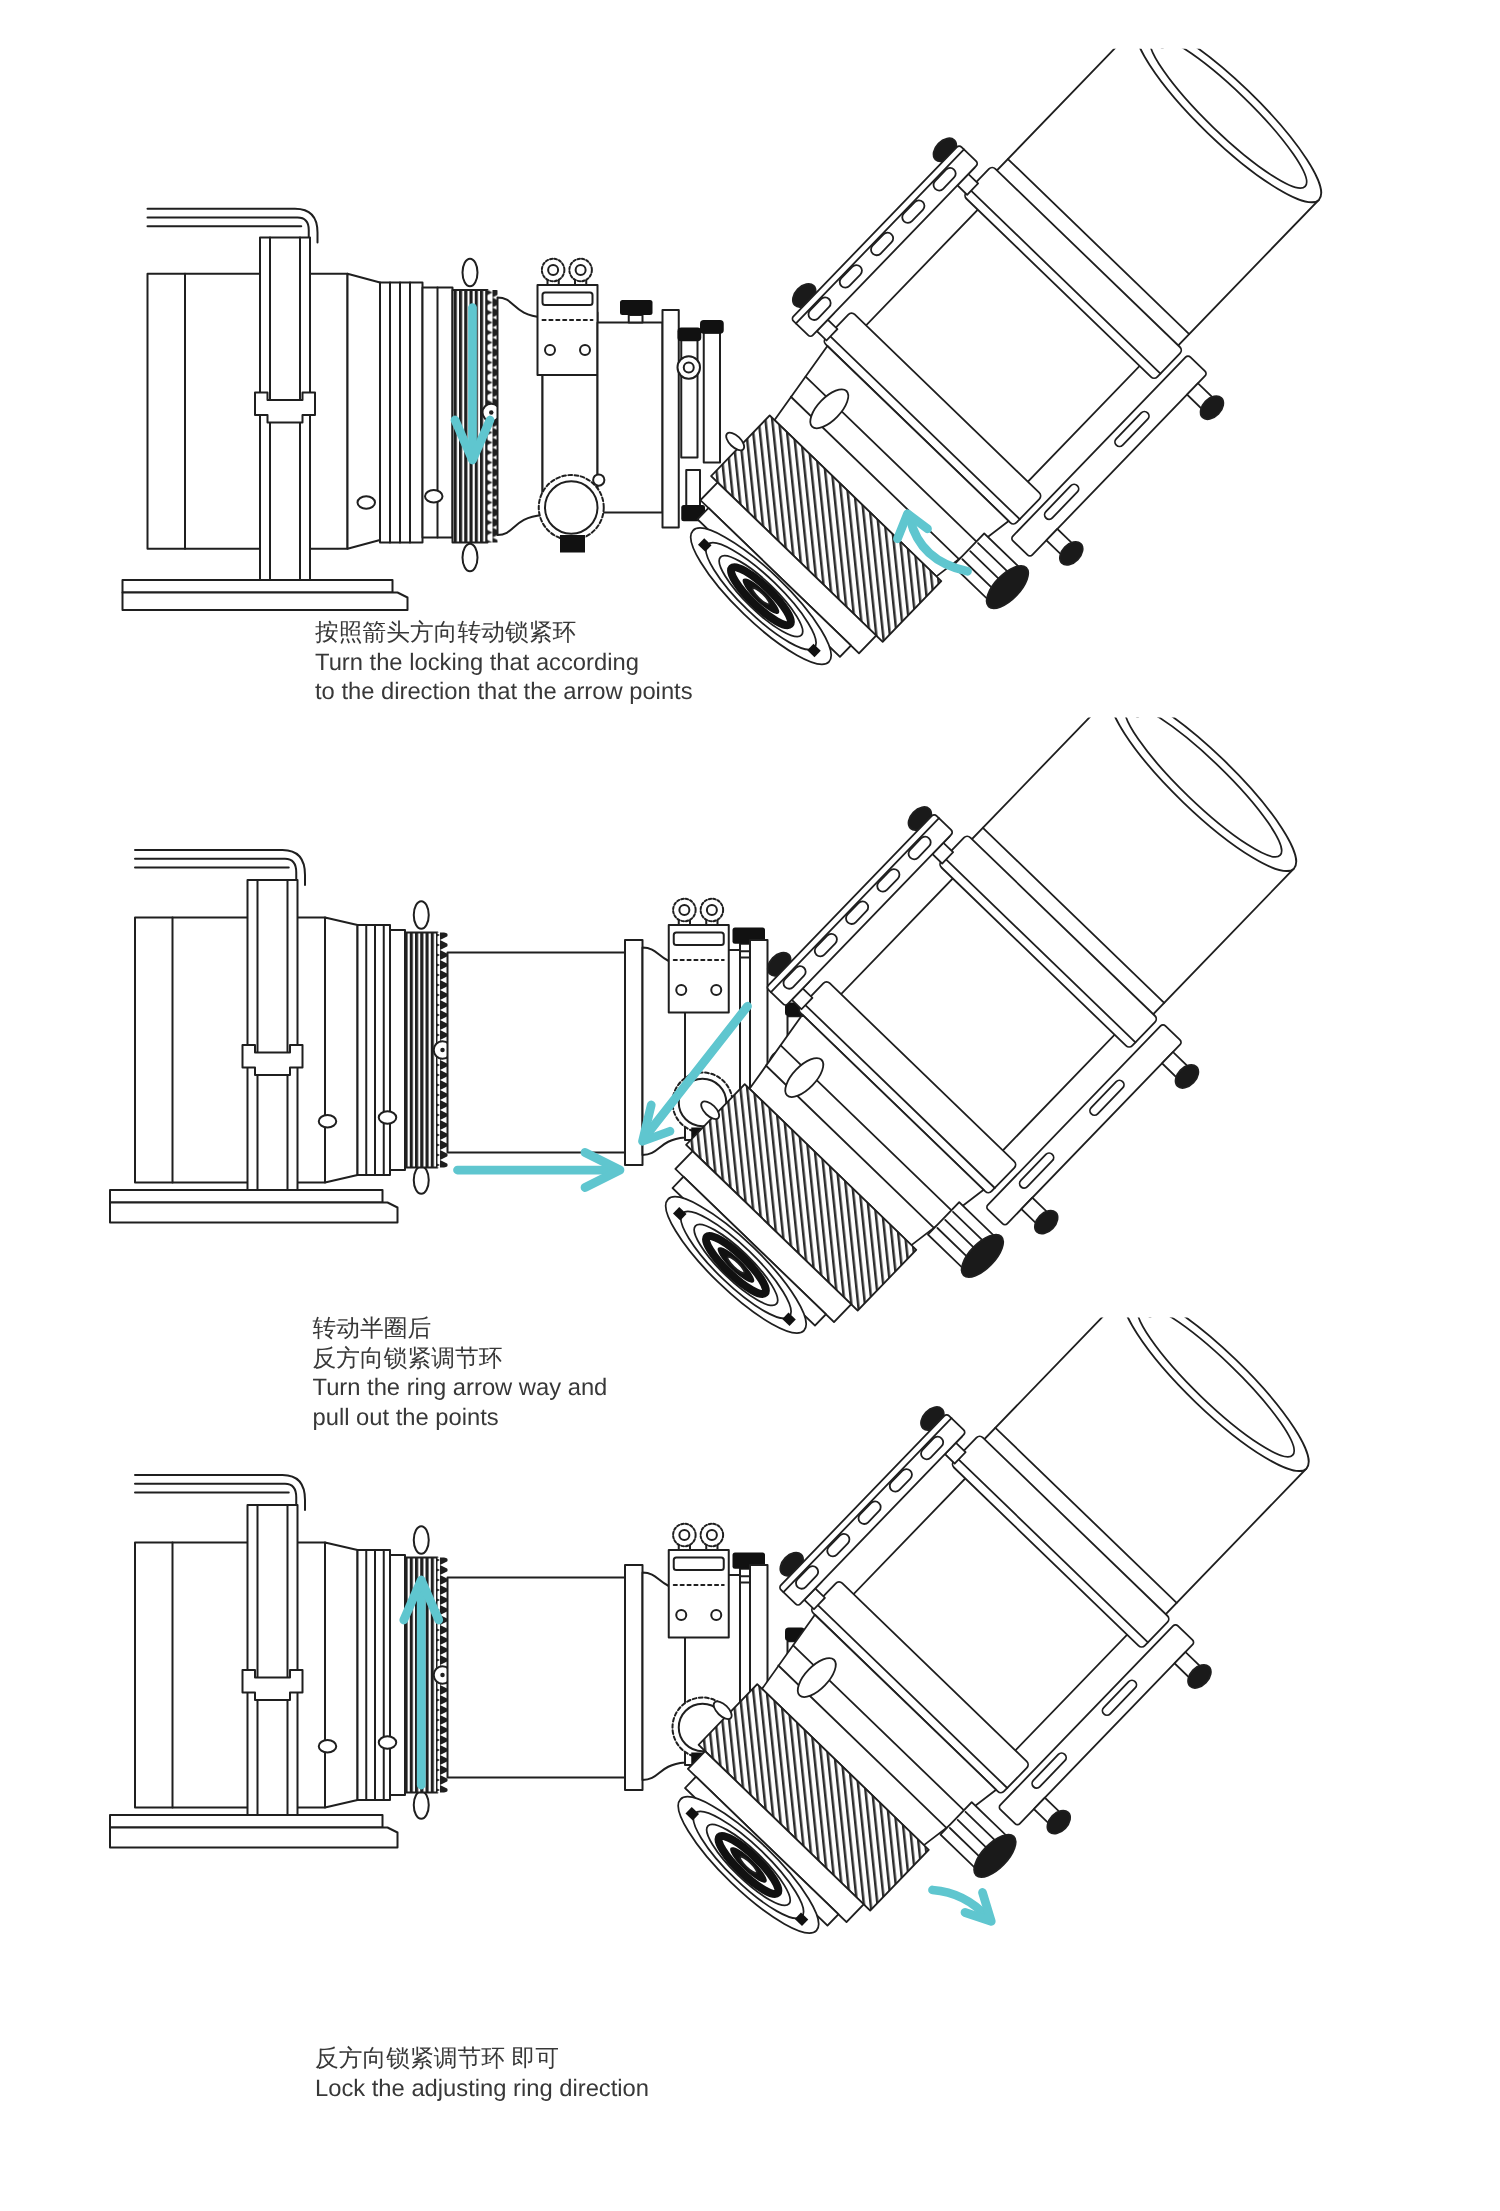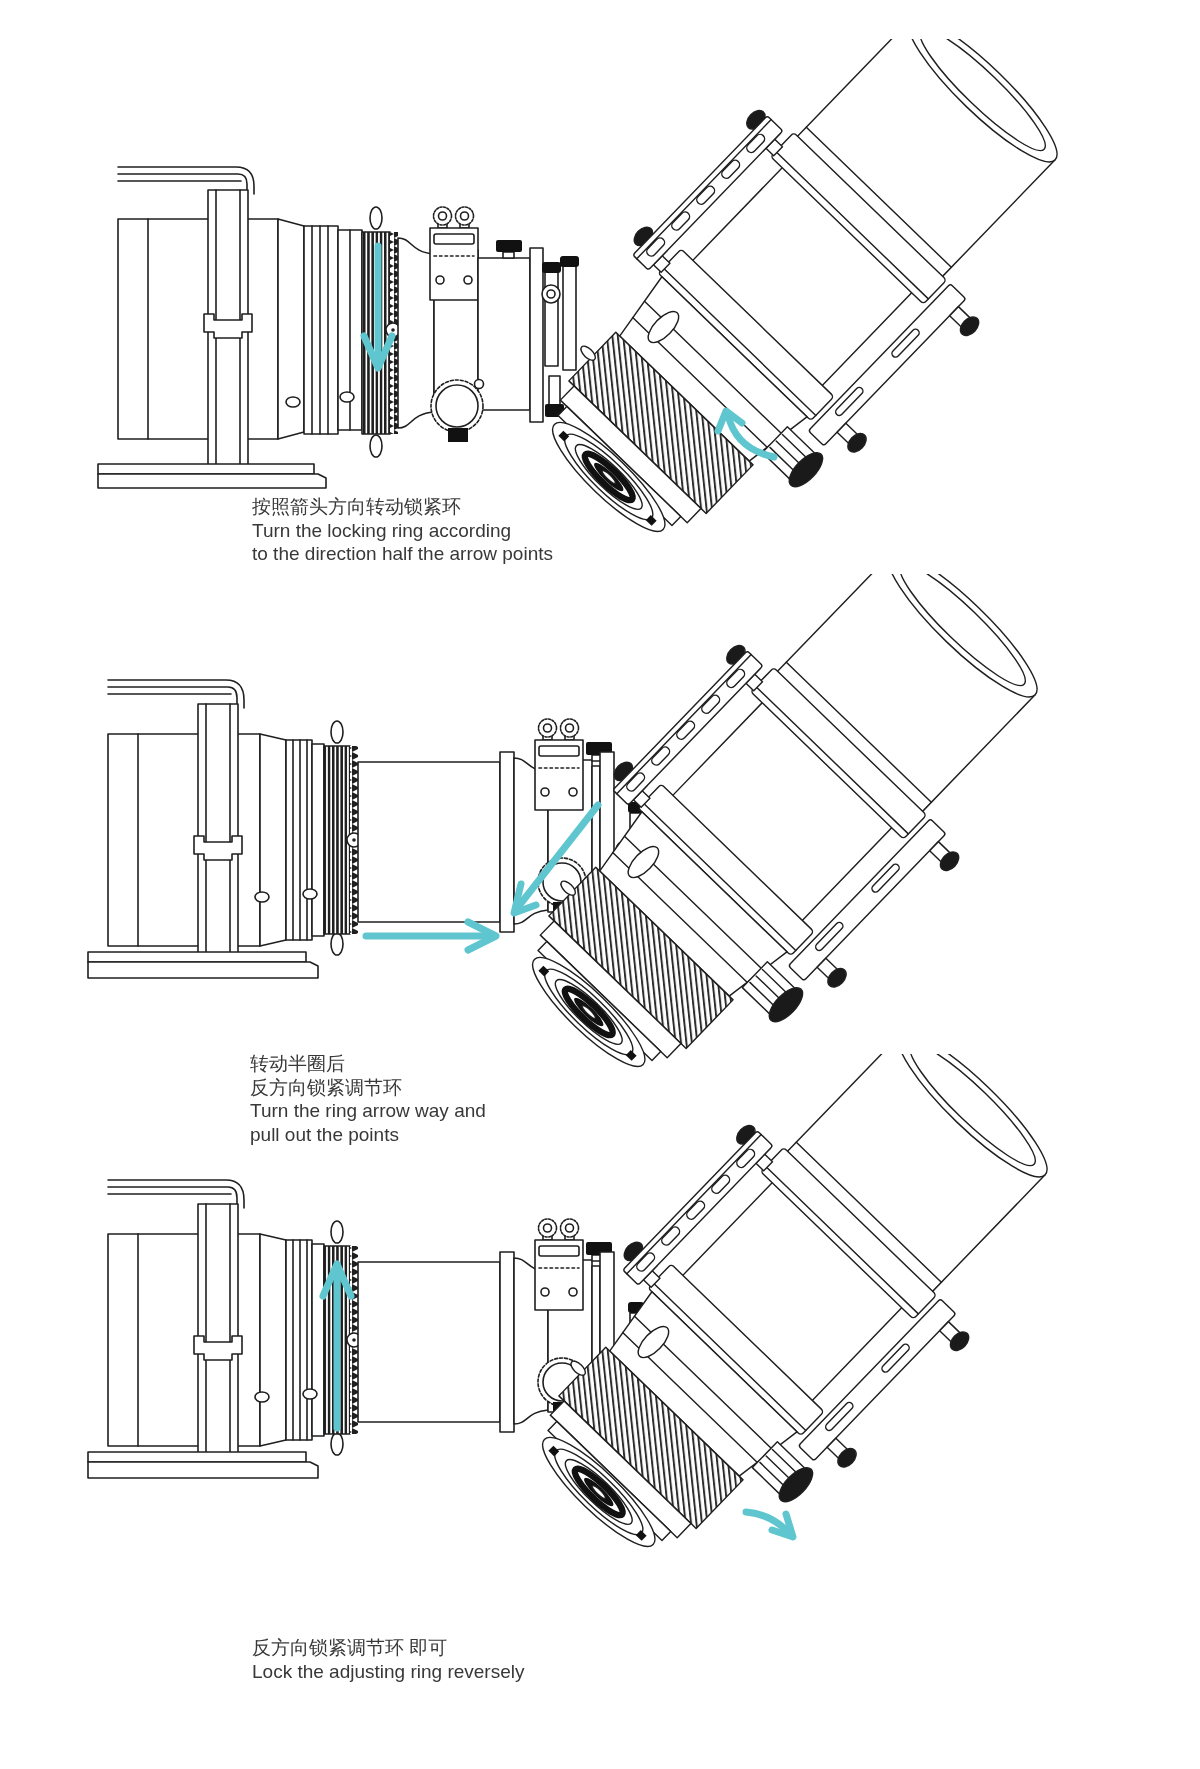--- a/index.html
+++ b/index.html
@@ -220,22 +220,22 @@
         <use href="#scope-iso"></use>
         <g class="accent" stroke-width="6">
           <path d="M254,418 Q216,410 208,376"></path>
           <path d="M198,392 L206,372 L222,384"></path>
         </g>
       </svg>
     </div>
 
     <div class="caption" style="left:252px;top:471px;">
       <div>按照箭头方向转动锁紧环</div>
-      <div>Turn the locking ring according</div>
-      <div>to the direction half the arrow points</div>
+      <div>Turn the locking that according</div>
+      <div>to the direction that the arrow points</div>
     </div>
   </section>
 
   <section>
     <div class="fig" style="left:80px;top:560px;width:600px;height:400px;">
       <svg viewBox="0 0 600 400" role="img">
         <g class="ink">
           <rect x="28" y="150" width="152" height="212" fill="#fff"></rect>
           <line x1="58" y1="150" x2="58" y2="362"></line>
           <g>
@@ -432,17 +432,17 @@
         <use href="#scope-iso"></use>
         <g class="accent" stroke-width="6">
           <path d="M236,458 Q262,460 280,480"></path>
           <path d="M262,476 L283,483 L276,460"></path>
         </g>
       </svg>
     </div>
 
     <div class="caption" style="left:252px;top:1612px;">
       <div>反方向锁紧调节环 即可</div>
-      <div>Lock the adjusting ring reversely</div>
+      <div>Lock the adjusting ring direction</div>
     </div>
   </section>
 
 </div>
 
 </body></html>

